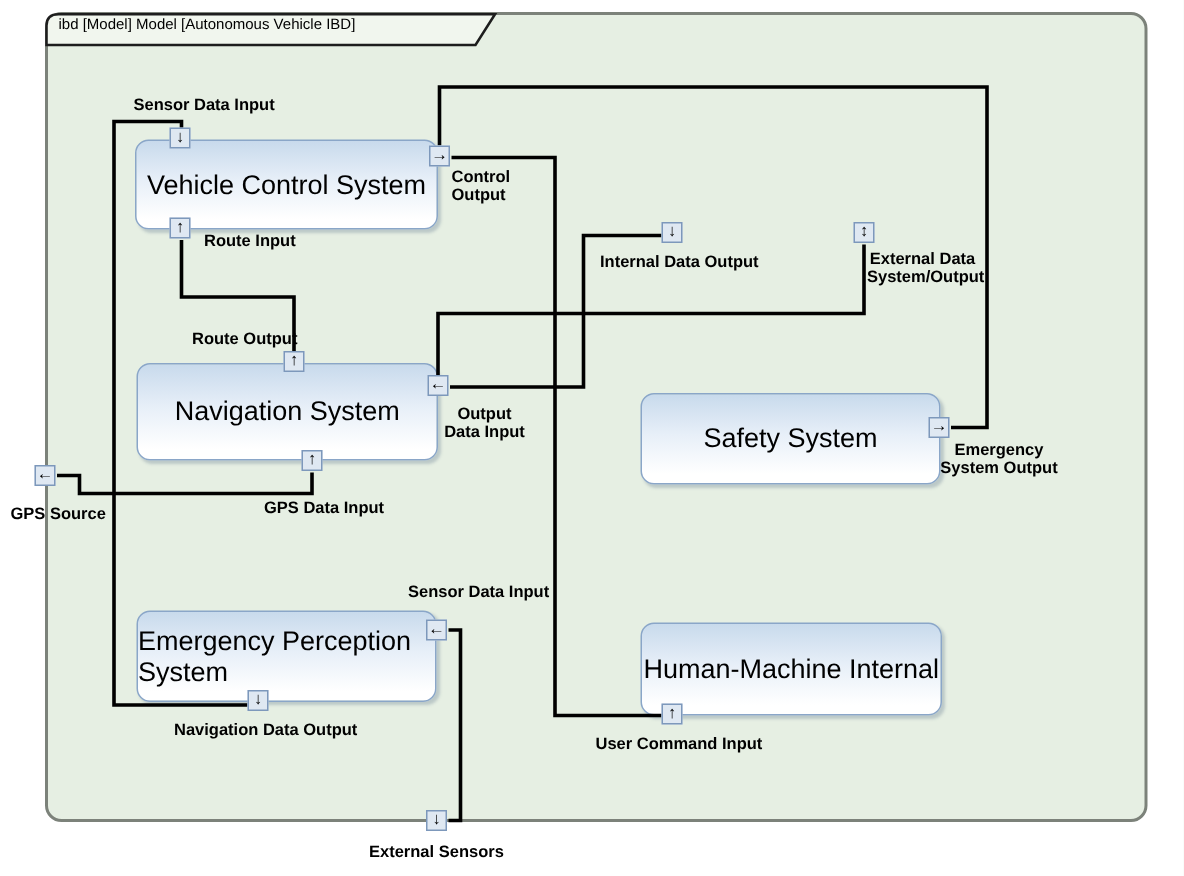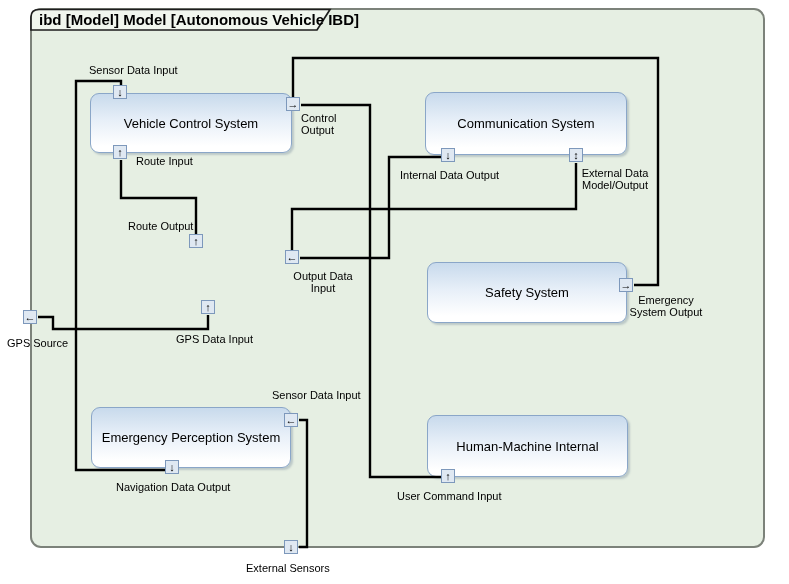--- a/index.html
+++ b/index.html
@@ -8,54 +8,54 @@
     font-family:"Liberation Sans","DejaVu Sans",sans-serif;color:#000;
     overflow:hidden;
   }
   .frame{
     position:absolute;left:30px;top:8px;width:731px;height:536px;
     background:#e6efe3;border:2px solid #7c827a;border-radius:11px;
   }
   .svg-layer{position:absolute;left:0;top:0;width:789px;height:584px;}
   .diagram-title{
     position:absolute;left:39px;top:11px;width:285px;height:18px;
-    font-size:15px;font-weight:bold;white-space:nowrap;letter-spacing:0px;
+    font-size:10px;font-weight:normal;white-space:nowrap;letter-spacing:0px;
   }
   .block{
     position:absolute;display:flex;align-items:center;justify-content:center;
     background:linear-gradient(180deg,#c8daec 0%,#e7eff8 45%,#ffffff 90%);
     border:1.5px solid #8aa6c8;border-radius:9px;
     box-shadow:2px 2px 2px rgba(110,130,150,0.35);
-    font-size:13px;
+    font-size:18px;
   }
   .port{
     position:absolute;width:12px;height:12px;
     background:#dfe8f2;border:1.5px solid #7d98bb;
     display:flex;align-items:center;justify-content:center;
     font-size:11px;line-height:11px;color:#000;
   }
   .port span{transform:translateY(-0.5px);}
   .plabel{
-    position:absolute;font-size:11px;line-height:11.5px;white-space:nowrap;
+    position:absolute;font-size:11px;line-height:11.5px;white-space:nowrap;font-weight:bold;
   }
   .plabel.wrap{white-space:normal;}
   .center{text-align:center;}
 </style>
 </head>
 <body>
 
 <div class="stage">
 
   <div class="frame"></div>
 
   <div class="block" style="left:90px;top:93px;width:200px;height:58px">
     <span>Vehicle Control System</span>
   </div>
-  <div class="block" style="left:425px;top:92px;width:200px;height:61px">
-    <span>Communication System</span>
+  <div class="block" style="left:91px;top:242px;width:199px;height:63px">
+    <span>Navigation System</span>
   </div>
   <div class="block" style="left:427px;top:262px;width:198px;height:59px">
     <span>Safety System</span>
   </div>
   <div class="block" style="left:91px;top:407px;width:198px;height:59px">
     <span>Emergency Perception System</span>
   </div>
   <div class="block" style="left:427px;top:415px;width:199px;height:60px">
     <span>Human-Machine Internal</span>
   </div>
@@ -121,20 +121,20 @@
     </div>
 
   <div class="plabel" style="left:89px;top:65px">Sensor Data Input</div>
   <div class="plabel wrap" style="left:301px;top:113px;width:50px">Control Output</div>
   <div class="plabel" style="left:136px;top:156px">Route Input</div>
   <div class="plabel" style="left:128px;top:221px">Route Output</div>
   <div class="plabel wrap center" style="left:292px;top:271px;width:62px">Output Data Input</div>
   <div class="plabel" style="left:176px;top:334px">GPS Data Input</div>
   <div class="plabel" style="left:7px;top:338px">GPS Source</div>
   <div class="plabel" style="left:400px;top:170px">Internal Data Output</div>
-  <div class="plabel wrap center" style="left:578px;top:168px;width:74px">External Data Model/Output</div>
+  <div class="plabel wrap center" style="left:578px;top:168px;width:74px">External Data System/Output</div>
   <div class="plabel wrap center" style="left:626px;top:295px;width:80px">Emergency System Output</div>
   <div class="plabel" style="left:272px;top:390px">Sensor Data Input</div>
   <div class="plabel" style="left:116px;top:482px">Navigation Data Output</div>
   <div class="plabel" style="left:397px;top:491px">User Command Input</div>
   <div class="plabel" style="left:246px;top:563px">External Sensors</div>
 
 </div>
 
 </body></html>

